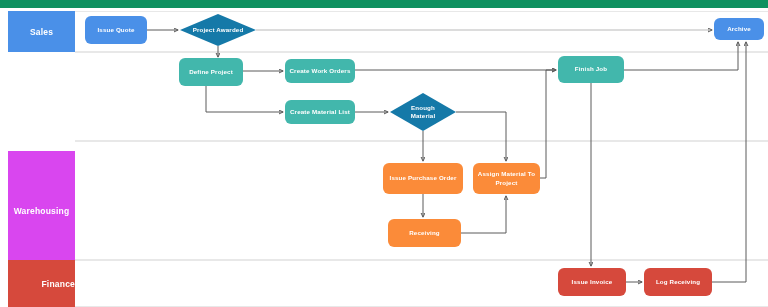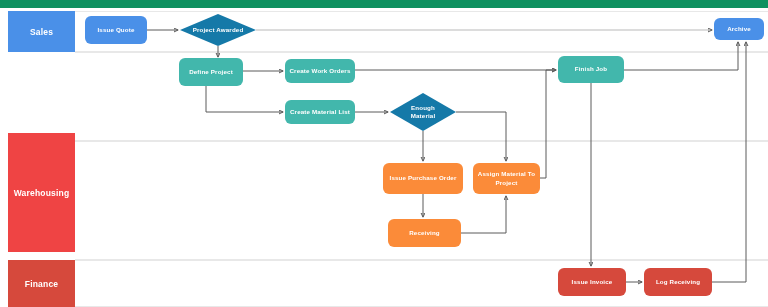--- a/index.html
+++ b/index.html
@@ -108,24 +108,24 @@
   <div id="topbar"></div>
 
   <div class="lane-body" style="top:11px;height:41px;"></div>
   <div class="lane-body" style="top:52px;height:89px;"></div>
   <div class="lane-body" style="top:141px;height:119px;"></div>
   <div class="lane-body" style="top:260px;height:47px;"></div>
 
   <div class="lane-header" style="top:11px;height:41px;background:#4a90e8;">
     <span>Sales</span>
   </div>
-  <div class="lane-header" style="top:133px;height:119px;background:#ef4444;text-align:center;">
+  <div class="lane-header" style="top:151px;height:119px;background:#d946ef;text-align:center;">
     <span>Warehousing</span>
   </div>
-  <div class="lane-header" style="top:260px;height:47px;background:#d6493c;">
+  <div class="lane-header" style="top:260px;height:47px;background:#d6493c;justify-content:flex-end;">
     <span>Finance</span>
   </div>
 
   <svg id="wires" viewBox="0 0 768 307">
     <defs>
       <marker id="ah" markerWidth="5" markerHeight="5" refX="4.2" refY="2" orient="auto">
         <path d="M0,0 L4.4,2 L0,4 z" fill="#5b5b5b" stroke="none"></path>
       </marker>
       <marker id="ahf" markerWidth="5" markerHeight="5" refX="4.2" refY="2" orient="auto">
         <path d="M0,0 L4.4,2 L0,4 z" fill="#9a9a9a" stroke="none"></path>

